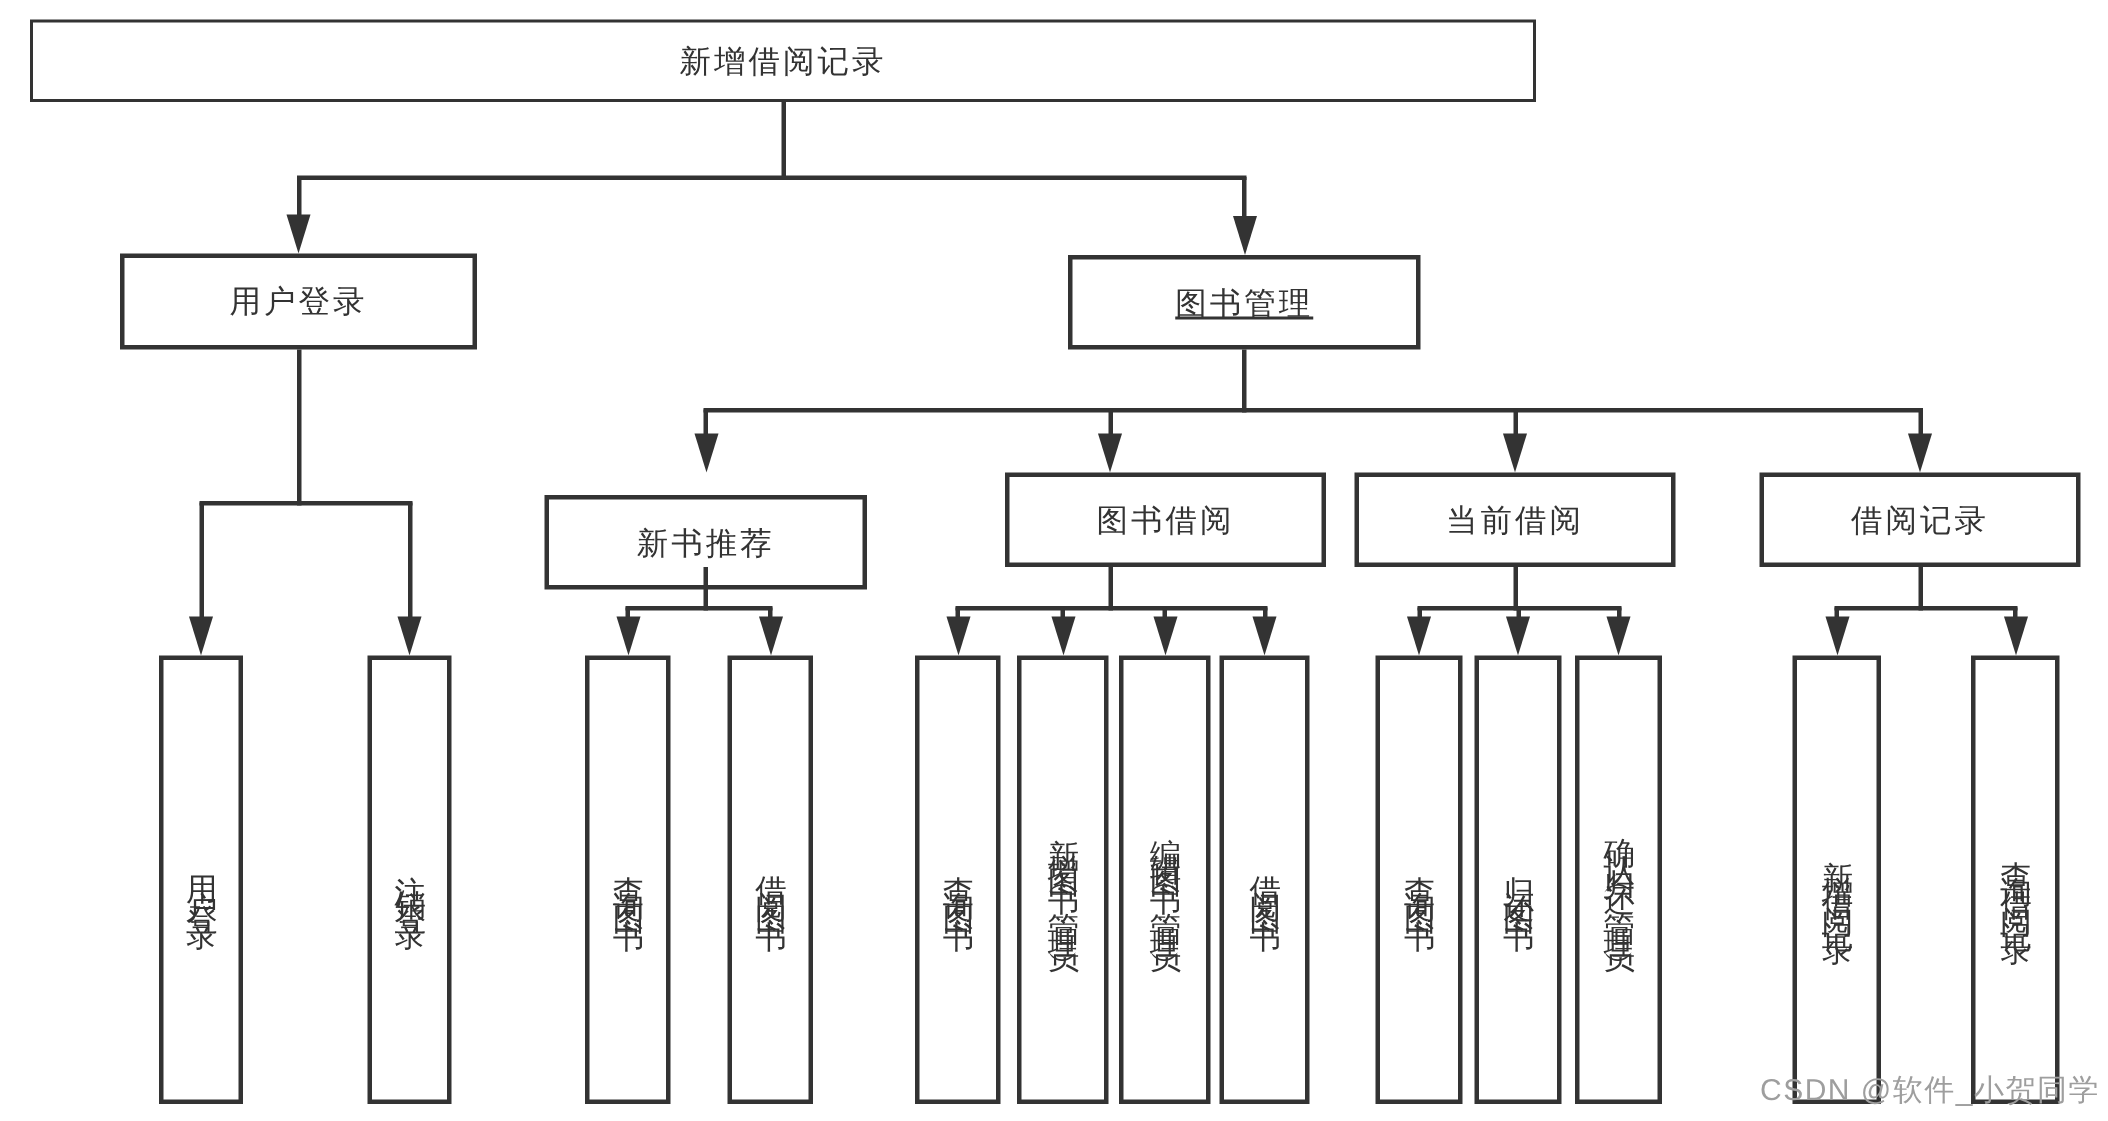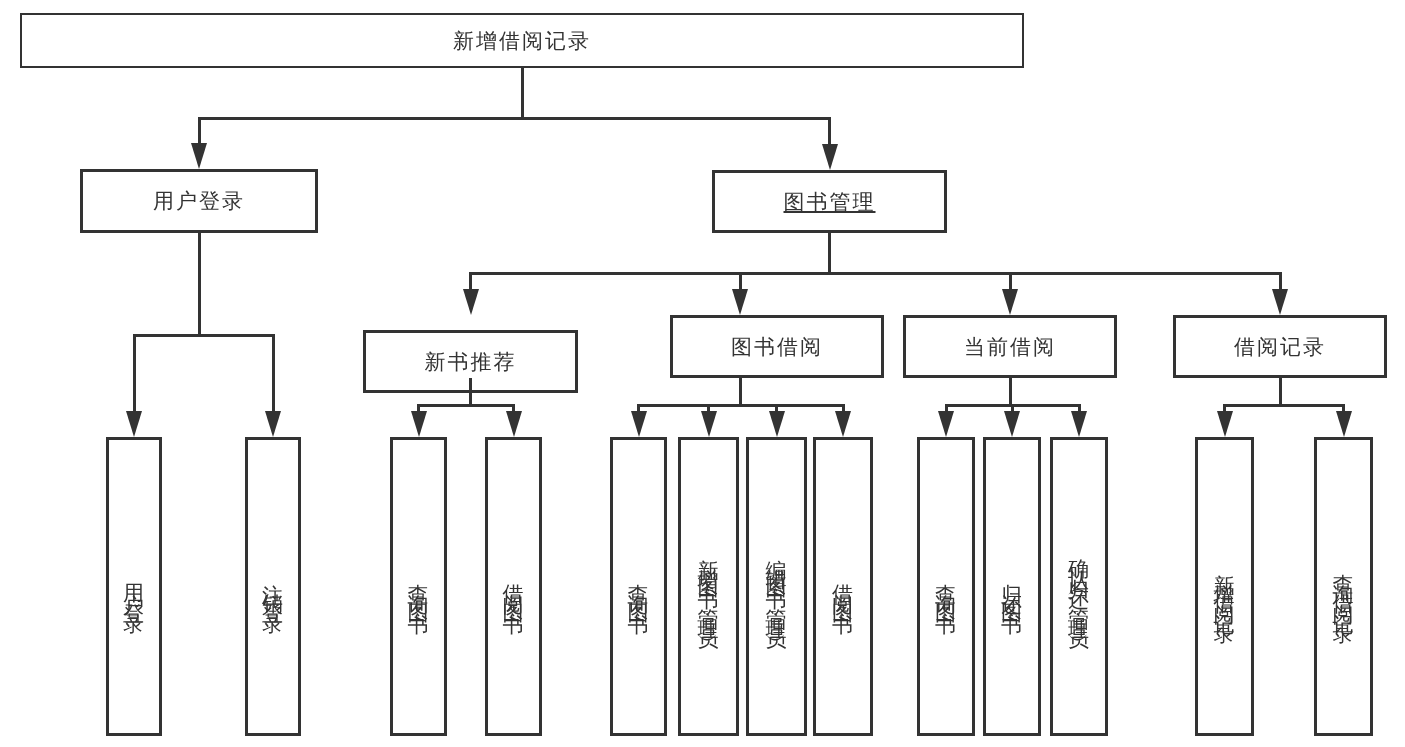--- a/index.html
+++ b/index.html
@@ -99,20 +99,21 @@
     <span>确认归还（管理员）</span>
   </div>
 
   <div class="vbox" style="left:1195px;top:437px;width:59px;height:299px;">
     <span>新增借阅记录</span>
   </div>
   <div class="vbox" style="left:1314px;top:437px;width:59px;height:299px;">
     <span>查询借阅记录</span>
   </div>
 
+  <div class="watermark">CSDN @软件_小贺同学</div>
 <div class="cline" style="left: 520.5px; top: 68px; width: 3px; height: 51.5px;"></div>
     <div class="cline" style="left: 197.5px; top: 116.5px; width: 633.5px; height: 3px;"></div>
     <div class="cline" style="left: 197.5px; top: 118px; width: 3px; height: 27px;"></div>
     <div class="ahead" style="left: 191px; top: 143px;"></div>
     <div class="cline" style="left: 828px; top: 118px; width: 3px; height: 28px;"></div>
     <div class="ahead" style="left: 821.5px; top: 144px;"></div>
     <div class="cline" style="left: 197.5px; top: 233px; width: 3px; height: 103.5px;"></div>
     <div class="cline" style="left: 132.5px; top: 333.5px; width: 142px; height: 3px;"></div>
     <div class="cline" style="left: 132.5px; top: 335px; width: 3px; height: 78px;"></div>
     <div class="ahead" style="left: 126px; top: 411px;"></div>

